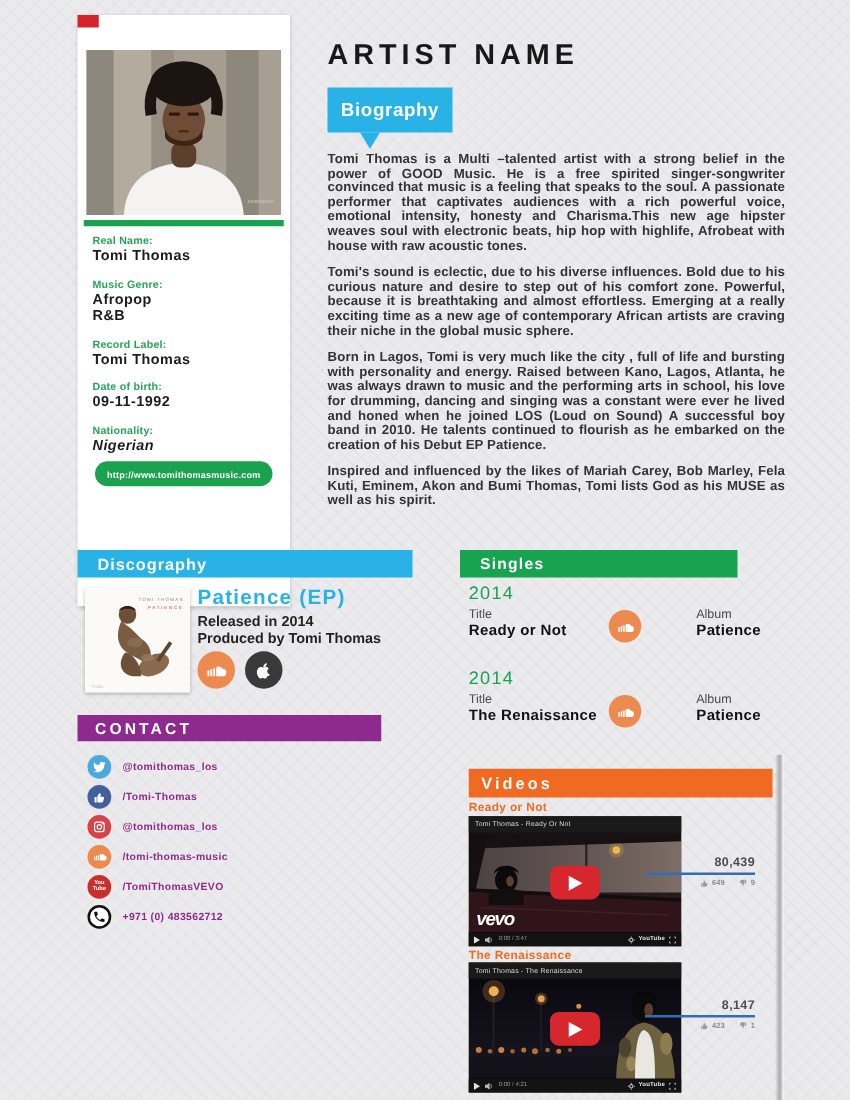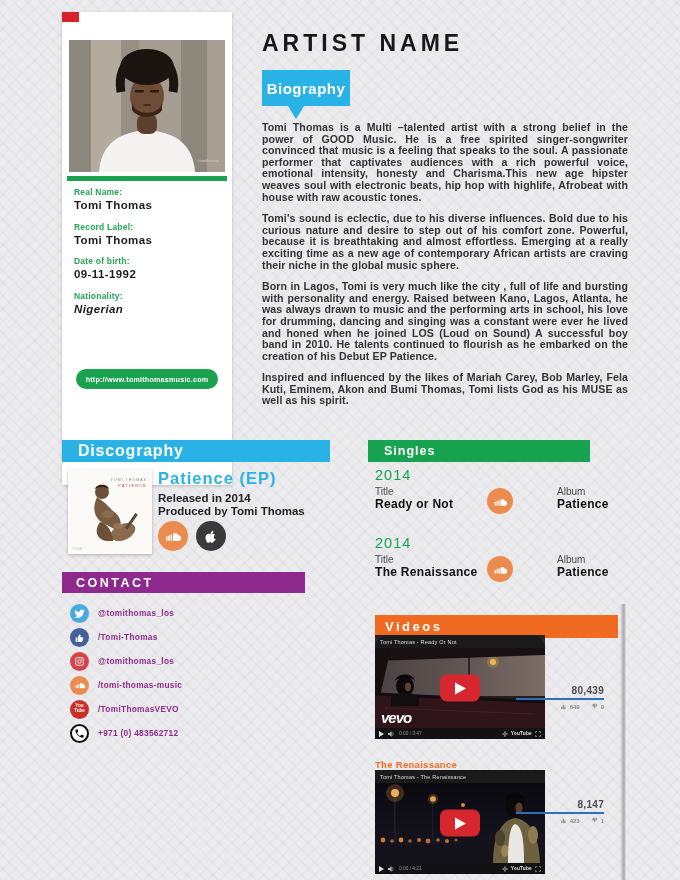--- a/index.html
+++ b/index.html
@@ -25,32 +25,32 @@
   .field .val{color:#1c1c1c;font-weight:bold;font-size:11.5px;line-height:1.18;margin-top:2px;
     white-space:pre-line;letter-spacing:.4px;}
   .field.nationality .val{font-style:italic;}
   .website-pill{position:absolute;left:14px;top:357px;width:142px;height:20px;background:#1aa24e;
     border-radius:10px;color:#fff;font-size:7.2px;font-weight:bold;display:flex;align-items:center;
     justify-content:center;letter-spacing:.2px;cursor:pointer;}
 
   
   .page-title{position:absolute;left:262px;top:30px;font-size:23px;font-weight:bold;
     letter-spacing:4px;color:#181818;margin:0;}
-  .bio-tab{position:absolute;left:262px;top:70px;width:88px;height:36px;background:#29b2e6;
+  .bio-tab{position:absolute;left:262px;top:70px;width:100px;height:36px;background:#29b2e6;
     color:#fff;font-weight:bold;font-size:15px;display:flex;align-items:center;justify-content:center;
     letter-spacing:.5px;cursor:pointer;}
   .bio-tab::after{content:"";position:absolute;left:26px;top:36px;width:0;height:0;
     border-left:8px solid transparent;border-right:8px solid transparent;border-top:13px solid #29b2e6;}
   .bio{position:absolute;left:262px;top:122px;width:366px;color:#333;font-size:10.6px;
     font-weight:bold;line-height:11.6px;text-align:justify;letter-spacing:.1px;}
   .bio p{margin:0 0 10px 0;}
 
   
   .bar{position:absolute;color:#fff;font-weight:bold;display:flex;align-items:center;box-sizing:border-box;}
-  .bar-disco{left:62px;top:440px;width:268px;height:22px;background:#29b2e6;padding-left:16px;font-size:16px;letter-spacing:.8px;}
+  .bar-disco{left:62px;top:440px;width:268px;height:22px;background:#29b2e6;padding-left:16px;font-size:13px;letter-spacing:.8px;}
   .bar-singles{left:368px;top:440px;width:222px;height:22px;background:#17a350;padding-left:16px;font-size:12.5px;letter-spacing:1px;}
   .bar-contact{left:62px;top:572px;width:243px;height:21px;background:#8e2a8d;padding-left:14px;font-size:12.5px;letter-spacing:2.5px;}
   .bar-videos{left:375px;top:615px;width:243px;height:23px;background:#f16a22;padding-left:10px;font-size:13px;letter-spacing:2.5px;}
 
   
   .album-cover{position:absolute;left:68px;top:470px;width:84px;height:84px;background:#fbfaf7;
     box-shadow:0 1px 3px rgba(0,0,0,.25);}
   .album-title{position:absolute;left:158px;top:469px;color:#29b2e6;font-size:16.5px;font-weight:bold;letter-spacing:1px;}
   .album-meta1{position:absolute;left:158px;top:492px;font-size:11.5px;font-weight:bold;color:#222;}
   .album-meta2{position:absolute;left:158px;top:505px;font-size:11.5px;font-weight:bold;color:#222;}
@@ -77,21 +77,21 @@
   .c-tw{background:#4aa9dd;} .c-fb{background:#41609c;} .c-ig{background:#d8434a;}
   .c-sc{background:#ed8a50;} .c-yt{background:#c9302c;}
   .c-ph{background:#fff;border:2px solid #111;}
   .yt-txt{color:#fff;font-size:4.6px;font-weight:bold;line-height:4.6px;text-align:center;}
   .c-txt{color:#8e2a8d;font-weight:bold;font-size:8.3px;letter-spacing:.3px;}
 
   
   .v-title{position:absolute;left:375px;color:#f16a22;font-weight:bold;font-size:9.5px;letter-spacing:.3px;}
   .vt1{top:641px;} .vt2{top:759px;}
   .v-frame{position:absolute;left:375px;width:170px;height:104px;background:#000;cursor:pointer;}
-  .vf1{top:635px;border-radius:13px;} .vf2{top:770px;}
+  .vf1{top:653px;} .vf2{top:770px;}
   .v-titlebar{height:13px;background:rgba(28,28,28,.93);color:#ddd;font-size:5.5px;display:flex;
     align-items:center;padding:0 5px;letter-spacing:.2px;}
   .v-scene{position:relative;height:80px;overflow:hidden;}
   .v-scene svg{display:block;}
   .play-btn{position:absolute;left:50%;top:50%;transform:translate(-50%,-50%);width:40px;height:27px;
     background:#d7272e;border-radius:7px;display:flex;align-items:center;justify-content:center;}
   .play-btn::after{content:"";border-left:11px solid #fff;border-top:6.5px solid transparent;border-bottom:6.5px solid transparent;}
   .vevo{position:absolute;left:6px;bottom:2px;color:#fff;font-weight:bold;font-style:italic;
     font-size:15px;letter-spacing:-1px;}
   .v-controls{height:11px;background:#121212;display:flex;align-items:center;padding:0 4px;gap:4px;}
@@ -135,20 +135,25 @@
         <rect x="74" y="64" width="8" height="2" rx="1" fill="#4a2c1b"></rect>
         <text x="150" y="122" font-size="4" fill="#cfcac0" text-anchor="end" font-family="Liberation Sans, sans-serif">tomithomas</text>
       </svg>
     </div>
     <div class="green-rule"></div>
 
     <div class="fields">
       <div class="field">
         <div class="lbl">Real Name:</div>
         <div class="val">Tomi Thomas</div>
+      </div>
+      <div class="field">
+        <div class="lbl">Music Genre:</div>
+        <div class="val">Afropop
+R&amp;B</div>
       </div>
       <div class="field">
         <div class="lbl">Record Label:</div>
         <div class="val">Tomi Thomas</div>
       </div>
       <div class="field">
         <div class="lbl">Date of birth:</div>
         <div class="val">09-11-1992</div>
       </div>
       <div class="field nationality">

